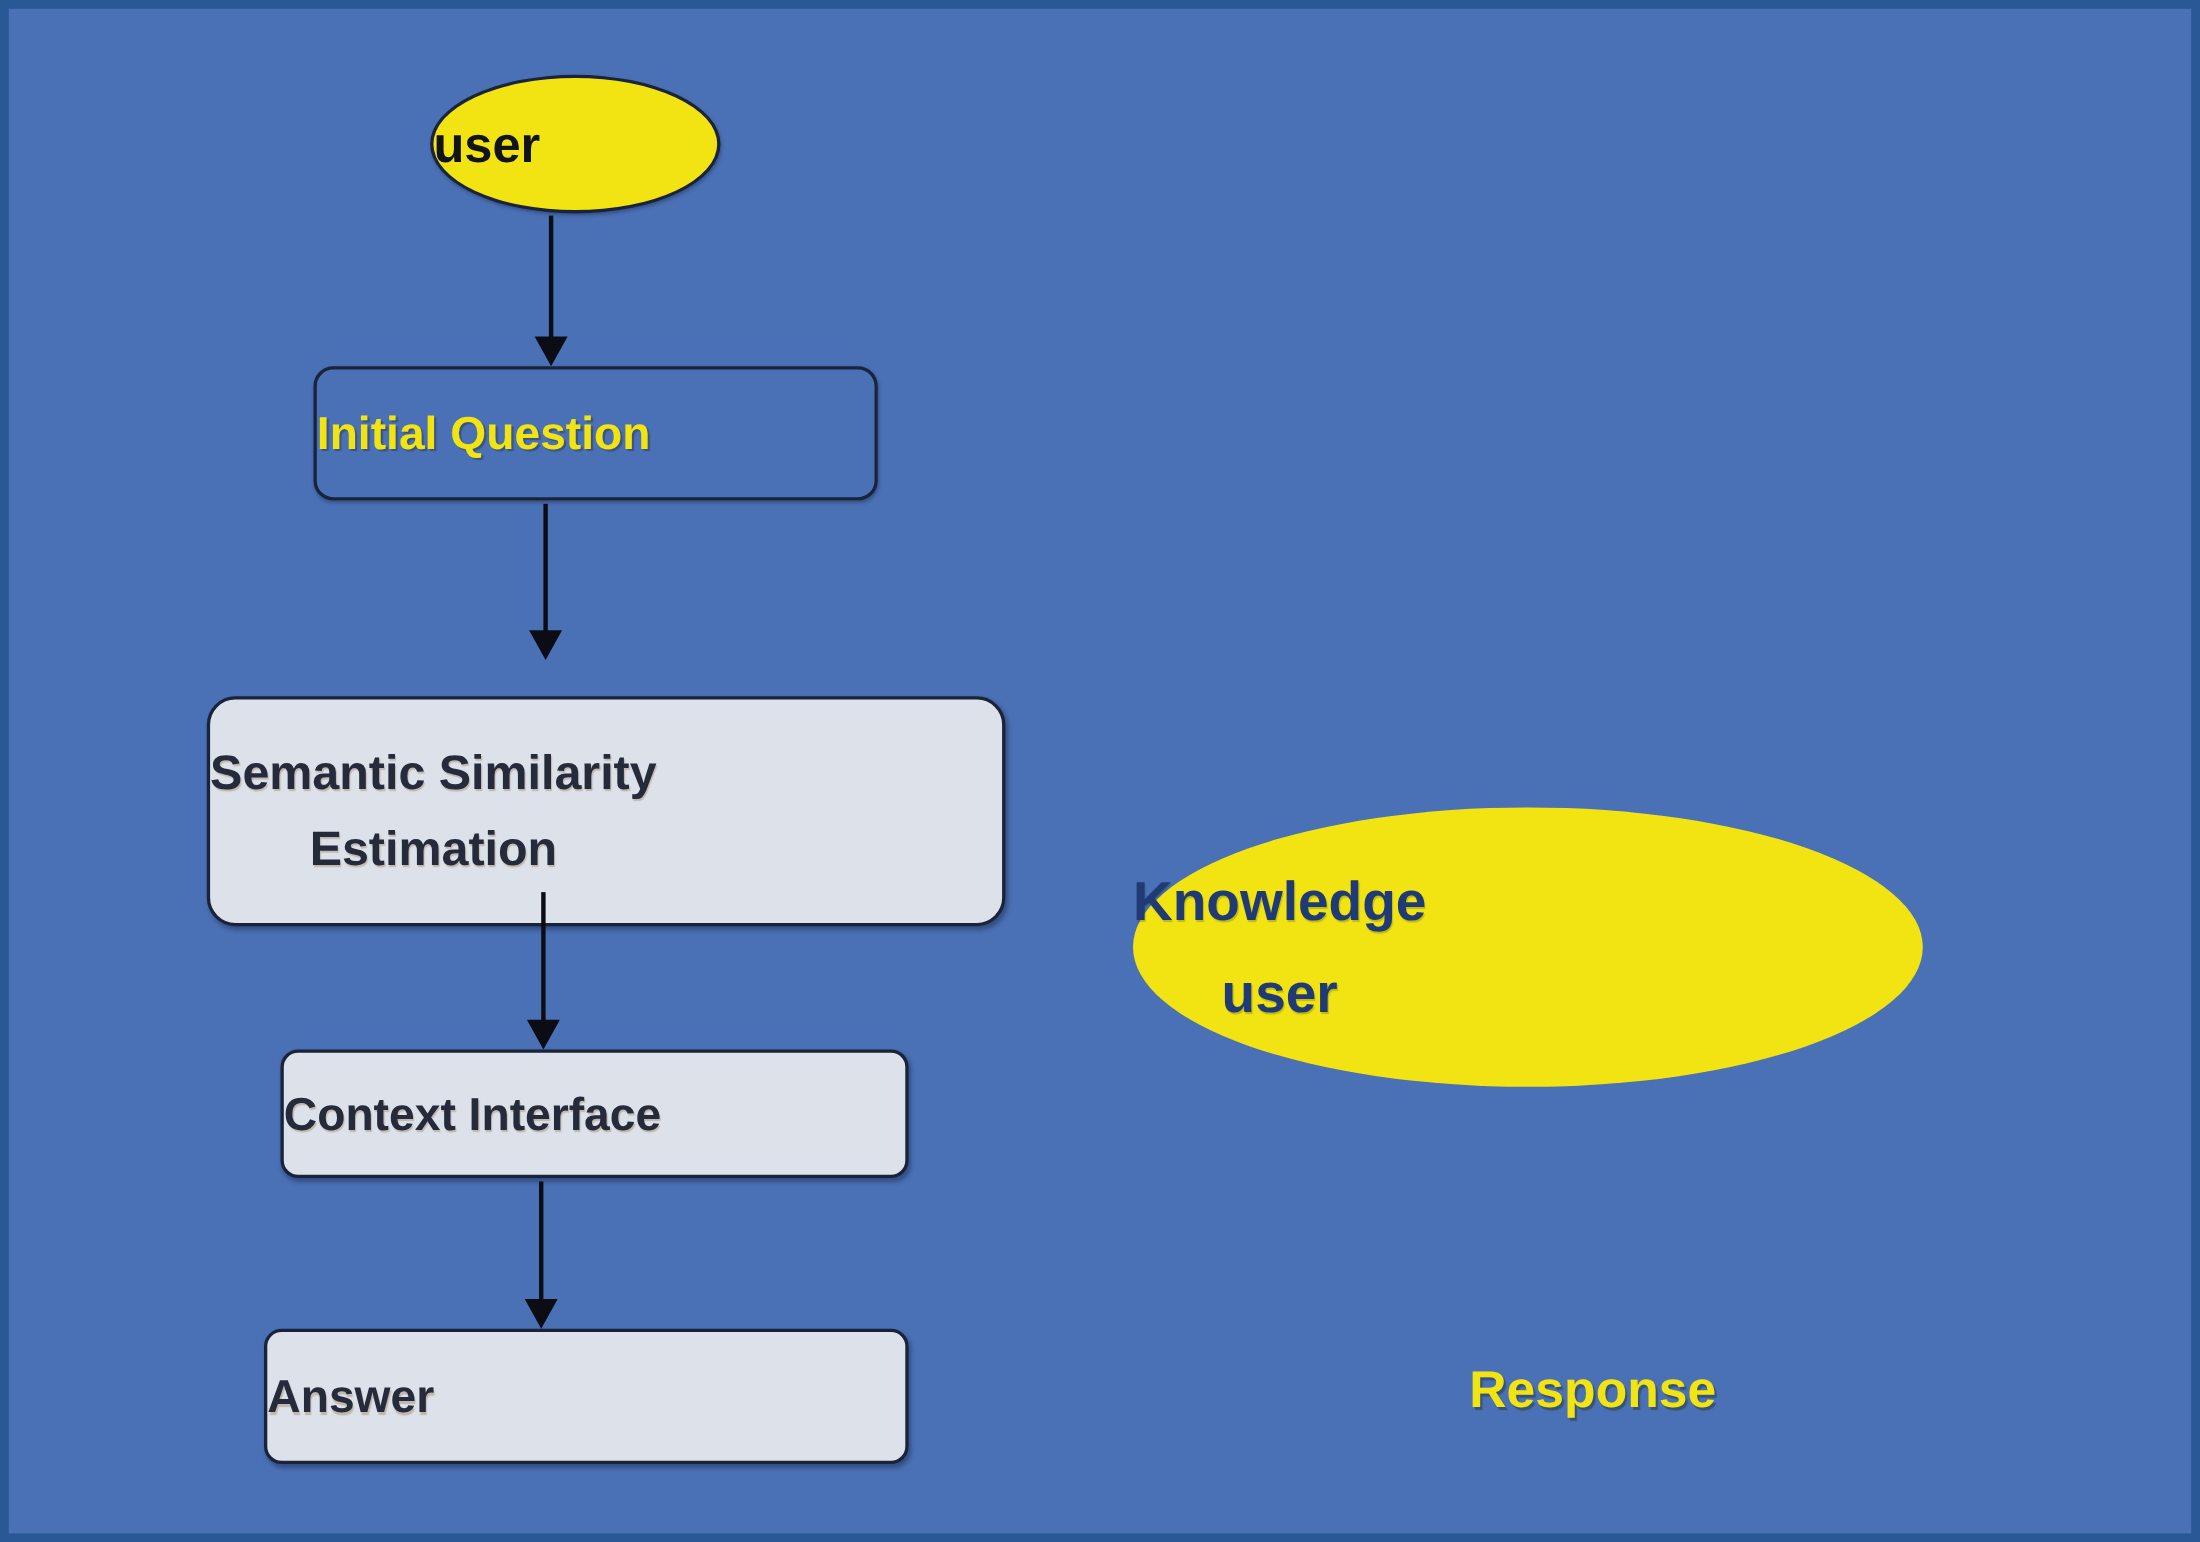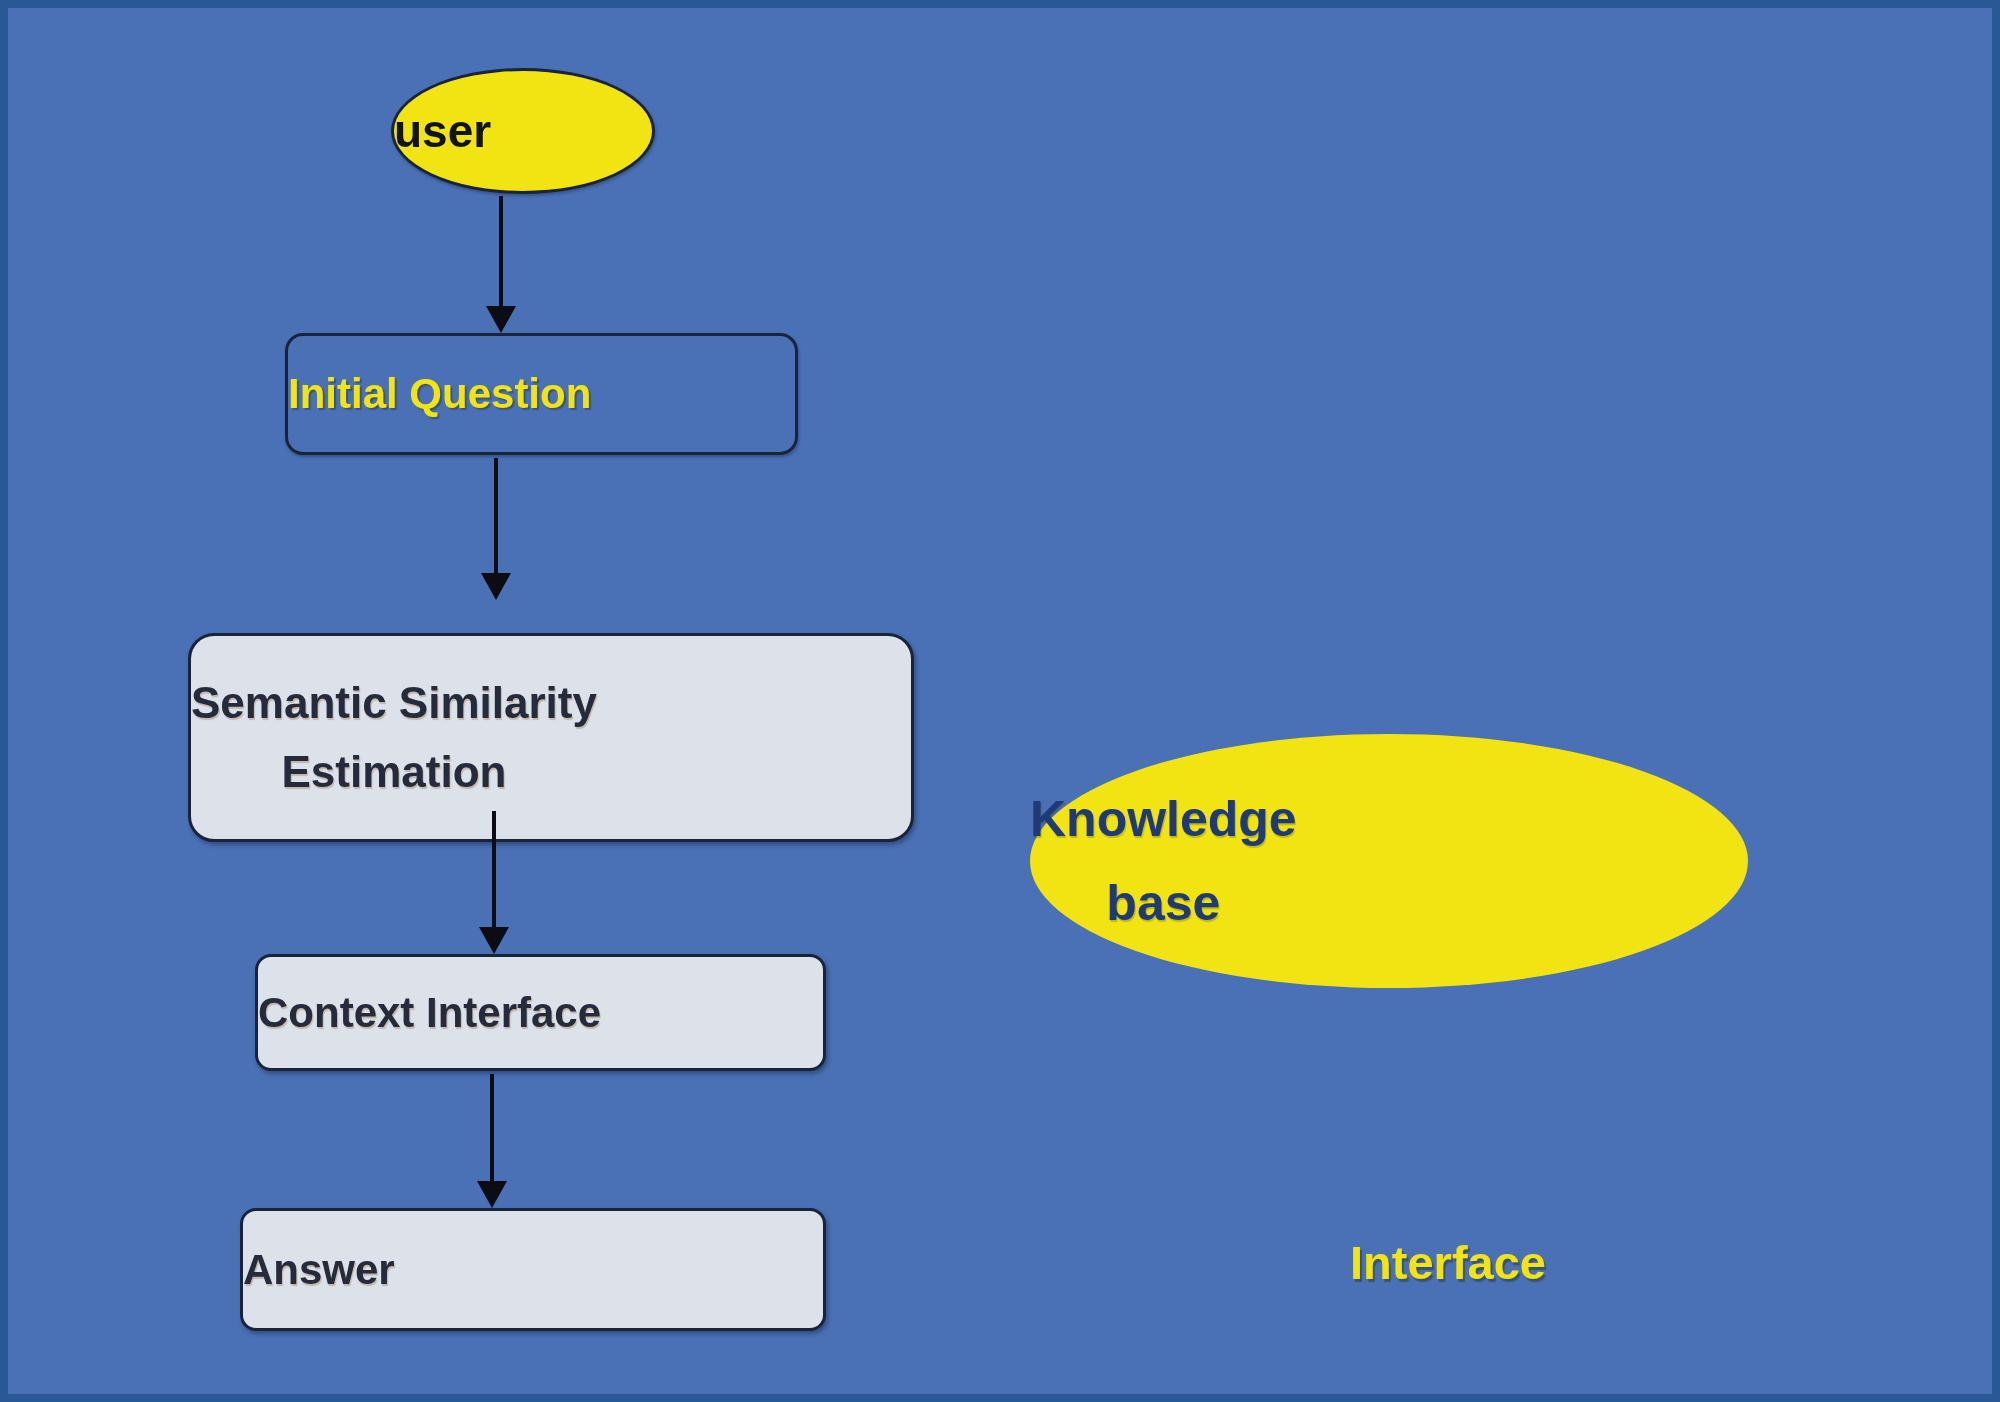--- a/index.html
+++ b/index.html
@@ -153,20 +153,20 @@
     <div class="arrow-shaft"></div>
     <div class="arrow-head"></div>
   </div>
 
   <div class="node rect-gray node-answer">
     <span>Answer</span>
   </div>
 
   <div class="node ellipse-yellow node-knowledge">
     <span>Knowledge
-base</span>
+user</span>
   </div>
 
   <div class="label-response">
-    <span>Interface</span>
+    <span>Response</span>
   </div>
 
 </div>
 
 </body></html>

